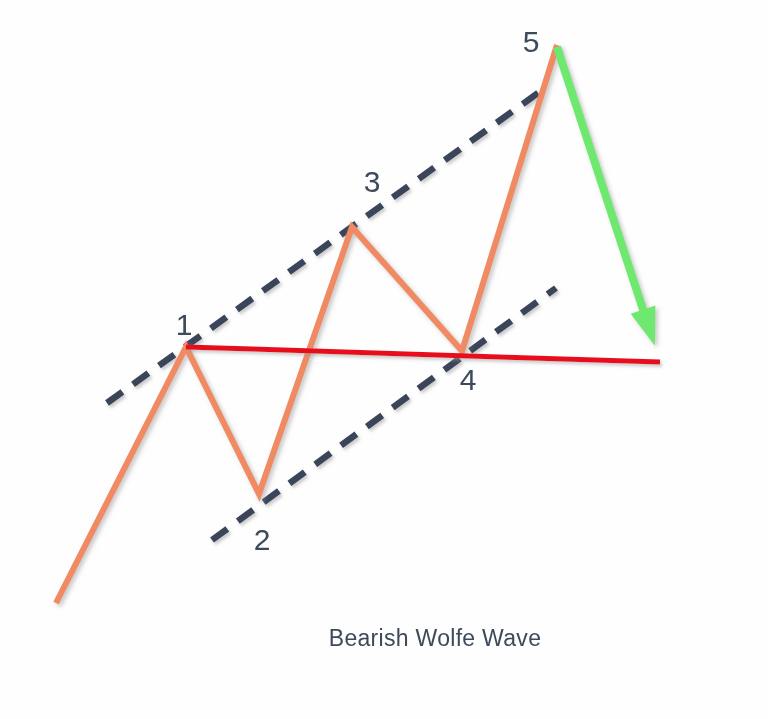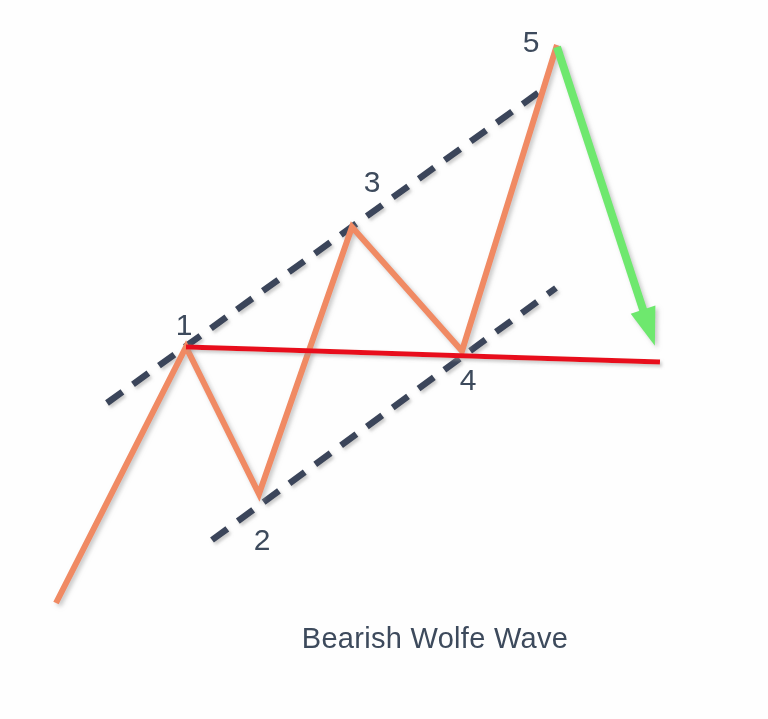--- a/index.html
+++ b/index.html
@@ -34,21 +34,21 @@
     color: #3d4a5c;
     letter-spacing: 0px;
     line-height: 1;
     white-space: nowrap;
     transform: translate(-50%, -50%);
     user-select: none;
   }
   #chart-title {
     position: absolute;
     font-family: "Liberation Sans", sans-serif;
-    font-size: 29px;
+    font-size: 23px;
     font-weight: 400;
     color: #3d4a5c;
     white-space: nowrap;
     transform: translate(-50%, -50%);
     letter-spacing: 0.3px;
     user-select: none;
   }
 </style>
 </head>
 <body>

